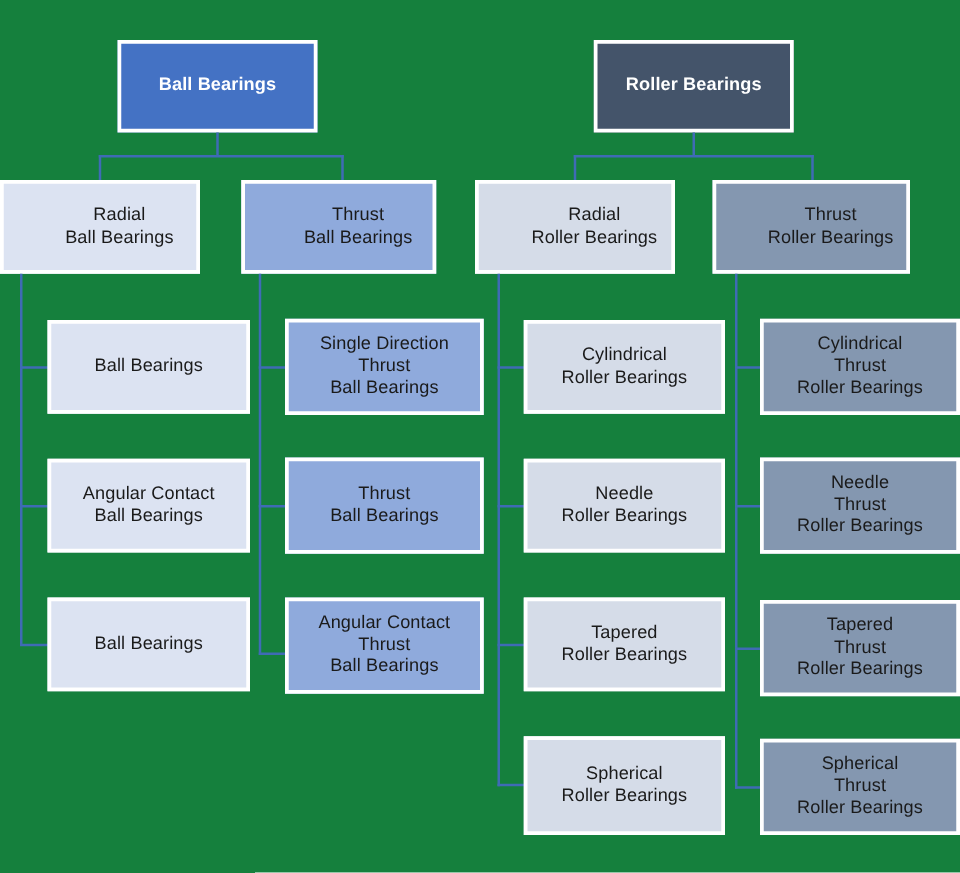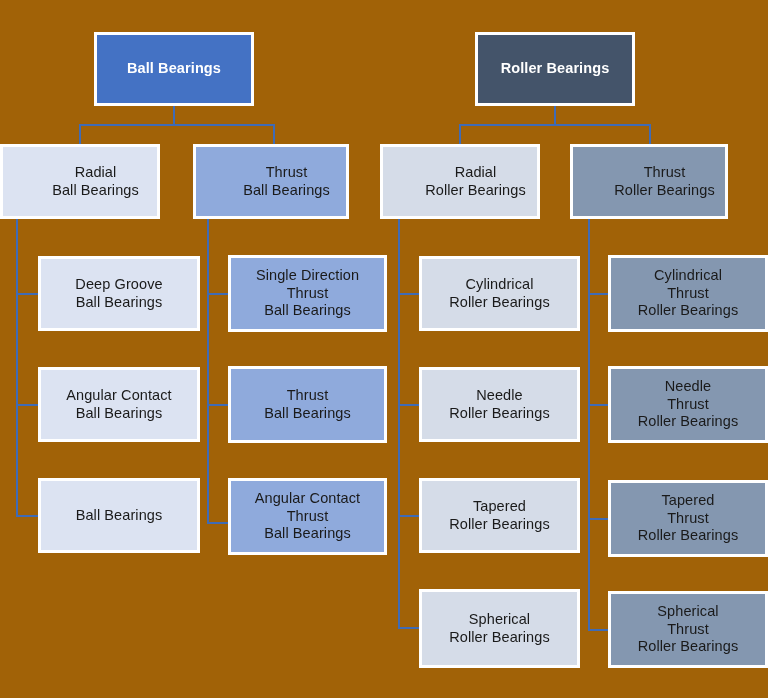--- a/index.html
+++ b/index.html
@@ -7,21 +7,21 @@
     padding: 0;
     background: #ffffff;
   }
   body {
     font-family: "Liberation Sans", sans-serif;
   }
   #canvas {
     position: relative;
     width: 768px;
     height: 698px;
-    background: #a16207;
+    background: #15803d;
     overflow: hidden;
   }
 
   
   .conn {
     position: absolute;
     background: #3f6bb5;
   }
   .conn-v { width: 2px; }
   .conn-h { height: 2px; }
@@ -124,21 +124,20 @@
     </div>
   </div>
 
   <div class="conn conn-v" style="left:16px; top:219px; width:2px; height:297px;"></div>
   <div class="conn conn-h" style="left:16px; top:293px; width:24px; height:2px;"></div>
   <div class="conn conn-h" style="left:16px; top:404px; width:24px; height:2px;"></div>
   <div class="conn conn-h" style="left:16px; top:515px; width:24px; height:2px;"></div>
 
   <div class="node leaf leaf-radial-ball" style="left:38px; top:256px; width:162px; height:75px;">
     <div class="lines">
-      <span class="ln">Deep Groove</span>
       <span class="ln">Ball Bearings</span>
     </div>
   </div>
   <div class="node leaf leaf-radial-ball" style="left:38px; top:367px; width:162px; height:75px;">
     <div class="lines">
       <span class="ln">Angular Contact</span>
       <span class="ln">Ball Bearings</span>
     </div>
   </div>
   <div class="node leaf leaf-radial-ball" style="left:38px; top:478px; width:162px; height:75px;">

